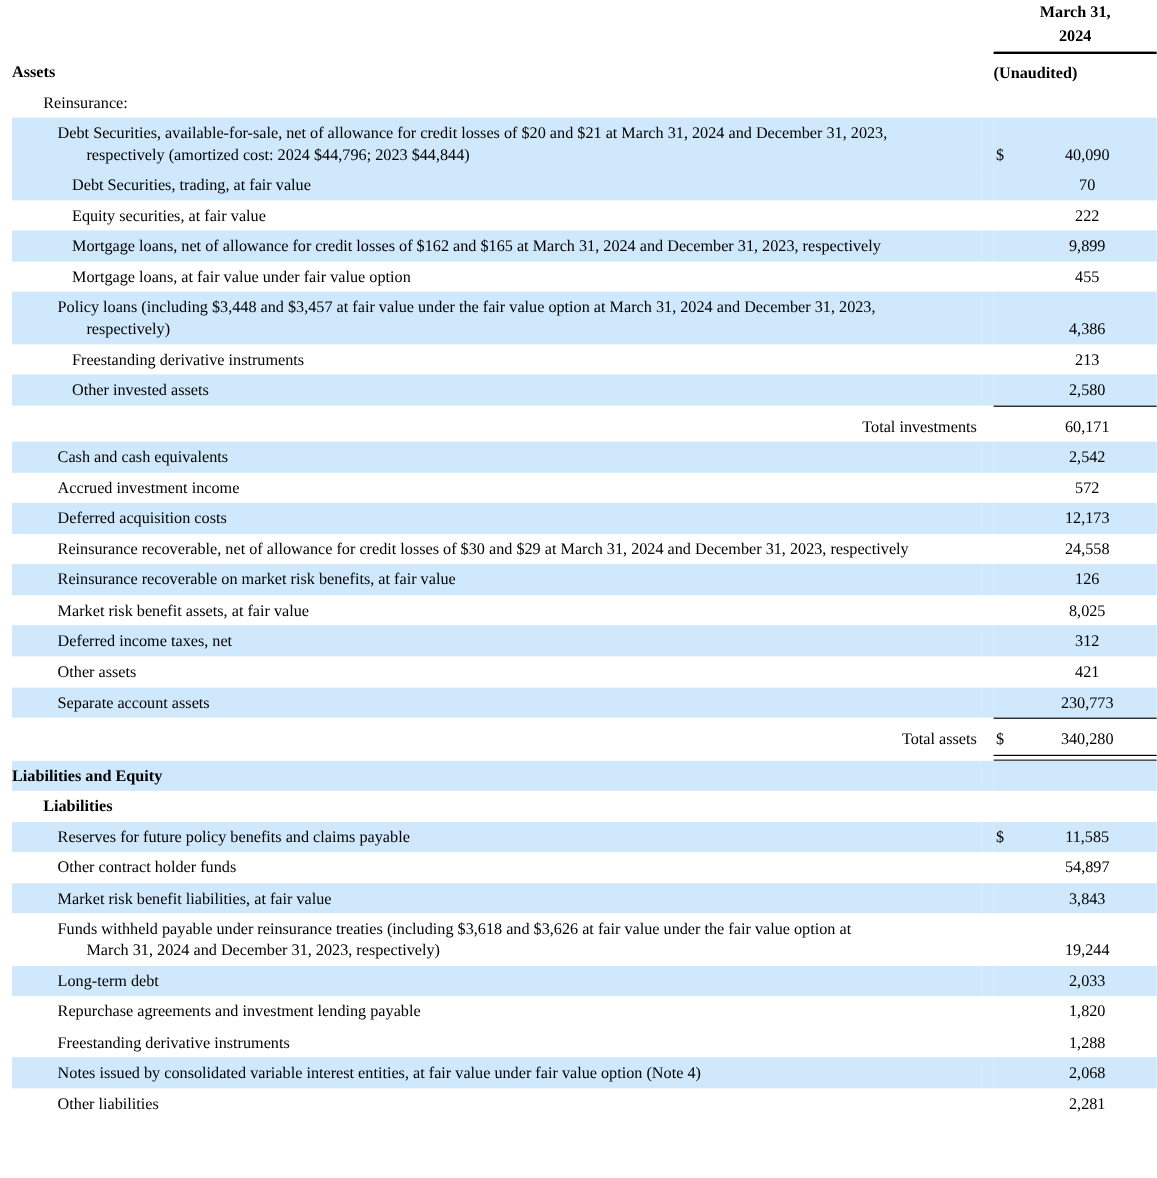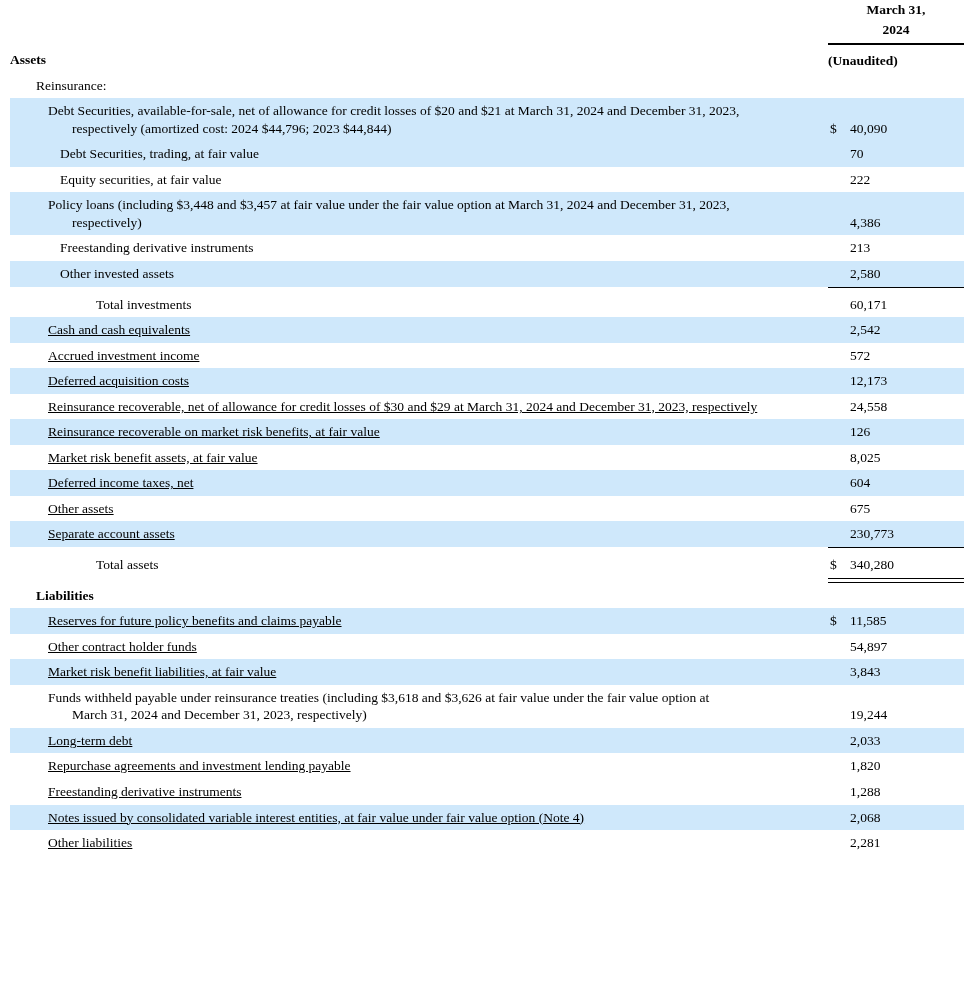--- a/index.html
+++ b/index.html
@@ -62,43 +62,43 @@
     padding: 2px 0 3px 0;
   }
 
   
   tr.shade > td.sh { background: #cfe8fb; }
 
   
   .lbl { padding: 4px 4px 4px 0; }
   .i0  { padding-left: 0px; }
   .i1  { padding-left: 26px; }
-  .i2  { padding-left: 38px; text-decoration: underline; }
+  .i2  { padding-left: 38px; }
   .i3  { padding-left: 50px; }
-  .i4  { padding-left: 86px; }
+  .i4  { padding-left: 86px; text-align: right; }
   .bold { font-weight: bold; margin-left: 47px; }
 
   .hang {
     padding-left: 38px;
     text-indent: -0px;
   }
   .hang .l2 { padding-left: 24px; display: block; }
   .just {
     text-align: justify;
     text-align-last: left;
   }
 
   
   .cur {
     text-align: left;
     padding: 4px 0 4px 2px;
     white-space: nowrap;
   }
   .num {
-    text-align: left;
+    text-align: center;
     padding: 4px 2px 4px 0;
     white-space: nowrap;
   }
 
   
   .rule-top-cell { height: 5px; padding: 0; }
   .r-single { border-top: 1.6px solid #000; height: 4px; }
   .r-double {
     border-top: 1.6px solid #000;
     border-bottom: 1.6px solid #000;
@@ -177,21 +177,35 @@
   </tr>
 
   <tr>
     <td></td>
     <td class="lbl i3">Equity securities, at fair value</td>
     <td></td>
     <td class="cur"></td>
     <td class="num">222</td>
   </tr>
 
-
+  <tr class="shade">
+    <td></td>
+    <td class="sh lbl i3">Mortgage loans, net of allowance for credit losses of $162 and $165 at March 31, 2024 and December 31, 2023, respectively</td>
+    <td class="sh"></td>
+    <td class="sh cur"></td>
+    <td class="sh num">9,899</td>
+  </tr>
+
+  <tr>
+    <td></td>
+    <td class="lbl i3">Mortgage loans, at fair value under fair value option</td>
+    <td></td>
+    <td class="cur"></td>
+    <td class="num">455</td>
+  </tr>
 
   <tr class="shade">
     <td></td>
     <td class="sh lbl hang just">
       <span>Policy loans (including $3,448 and $3,457 at fair value under the fair value option at March 31, 2024 and December 31, 2023,</span>
       <span class="l2">respectively)</span>
     </td>
     <td class="sh"></td>
     <td class="sh cur"></td>
     <td class="sh num">4,386</td>
@@ -276,29 +290,29 @@
     <td></td>
     <td class="cur"></td>
     <td class="num">8,025</td>
   </tr>
 
   <tr class="shade">
     <td></td>
     <td class="sh lbl i2">Deferred income taxes, net</td>
     <td class="sh"></td>
     <td class="sh cur"></td>
-    <td class="sh num">604</td>
+    <td class="sh num">312</td>
   </tr>
 
   <tr>
     <td></td>
     <td class="lbl i2">Other assets</td>
     <td></td>
     <td class="cur"></td>
-    <td class="num">675</td>
+    <td class="num">421</td>
   </tr>
 
   <tr class="shade">
     <td></td>
     <td class="sh lbl i2">Separate account assets</td>
     <td class="sh"></td>
     <td class="sh cur"></td>
     <td class="sh num">230,773</td>
   </tr>
 
@@ -321,20 +335,27 @@
 
   <tr>
     <td class="thin"></td>
           <td class="thin"></td>
           <td class="thin"></td>
     <td class="thin" colspan="2">
             <div class="r-double"></div>
           </td>
   </tr>
 
+  <tr class="shade">
+    <td></td>
+    <td class="sh lbl i0 bold">Liabilities and Equity</td>
+    <td class="sh"></td>
+    <td class="sh"></td>
+    <td class="sh"></td>
+  </tr>
 
   <tr>
     <td></td>
     <td class="lbl i1 bold">Liabilities</td>
     <td></td>
           <td></td>
           <td></td>
   </tr>
 
   <tr class="shade">

